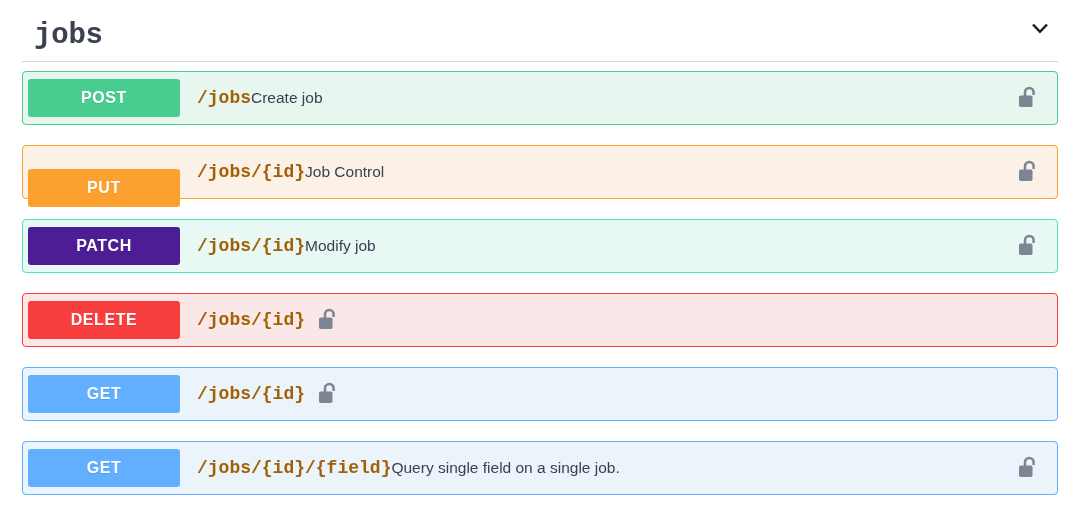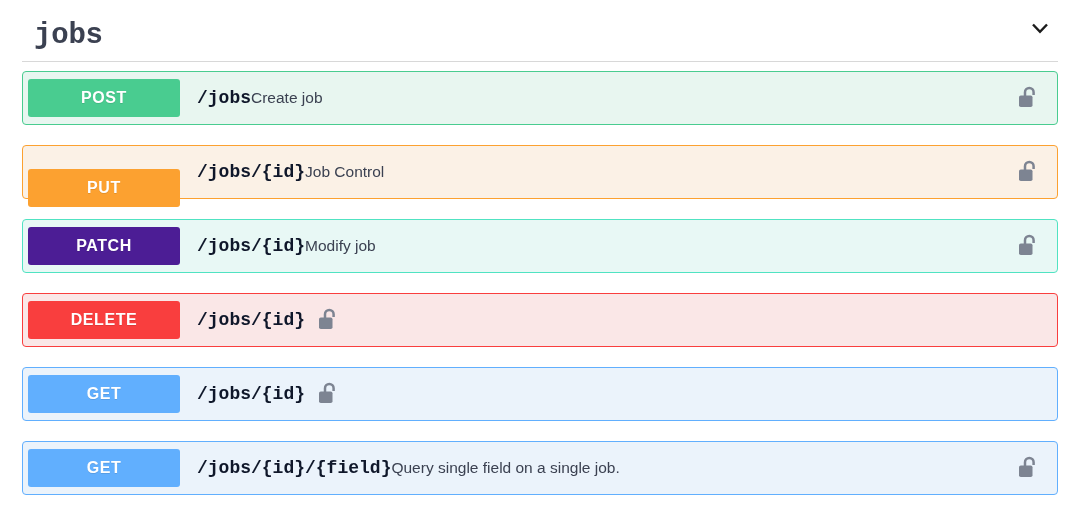--- a/index.html
+++ b/index.html
@@ -89,21 +89,21 @@
     font-family: "Liberation Sans", sans-serif;
     text-shadow: 0 1px 0 rgba(0,0,0,0.1);
   }
 
   .op-path {
     flex: 0 0 auto;
     margin-left: 17px;
     font-family: "Liberation Mono", monospace;
     font-size: 18px;
     font-weight: bold;
-    color: #0f172a;
+    color: #a16207;
     white-space: nowrap;
   }
 
   .op-summary {
     flex: 1 1 auto;
     font-size: 15.5px;
     font-family: "Liberation Sans", sans-serif;
     color: #3b4151;
     white-space: nowrap;
     overflow: hidden;

